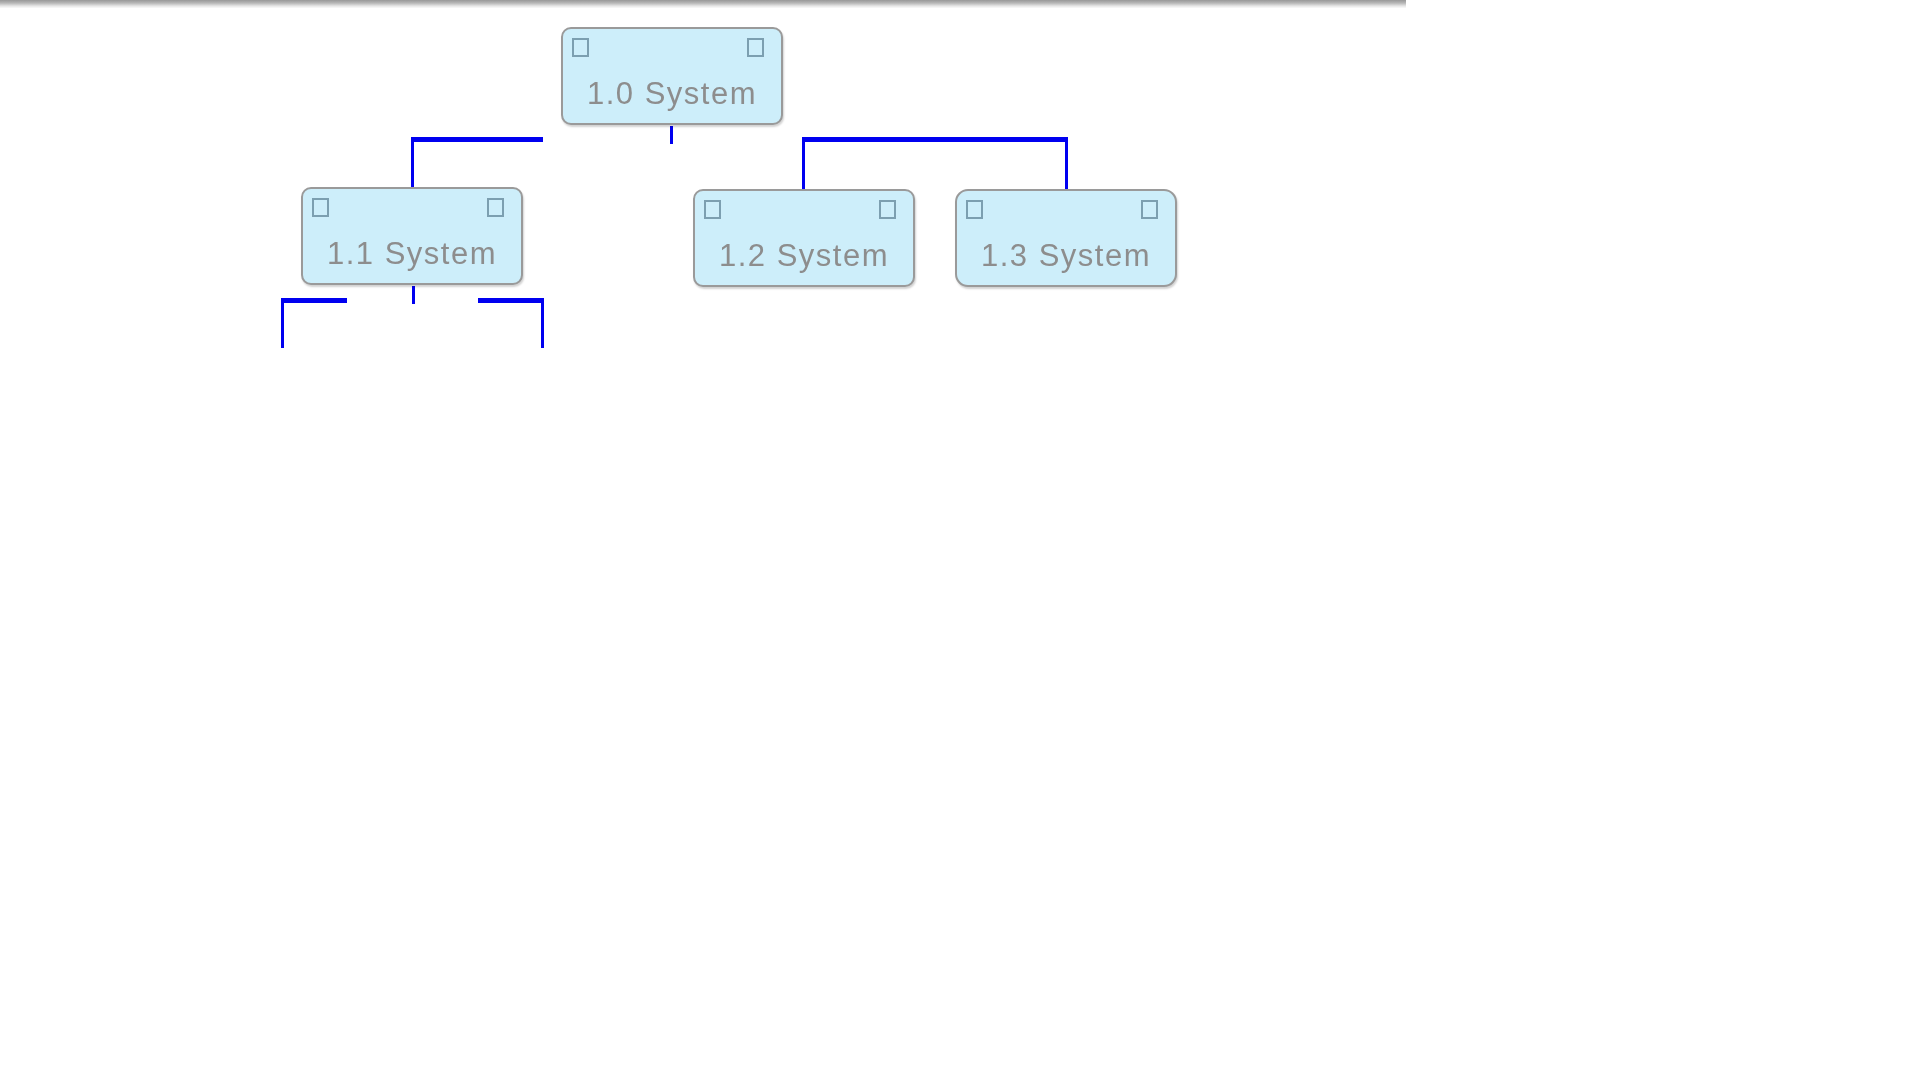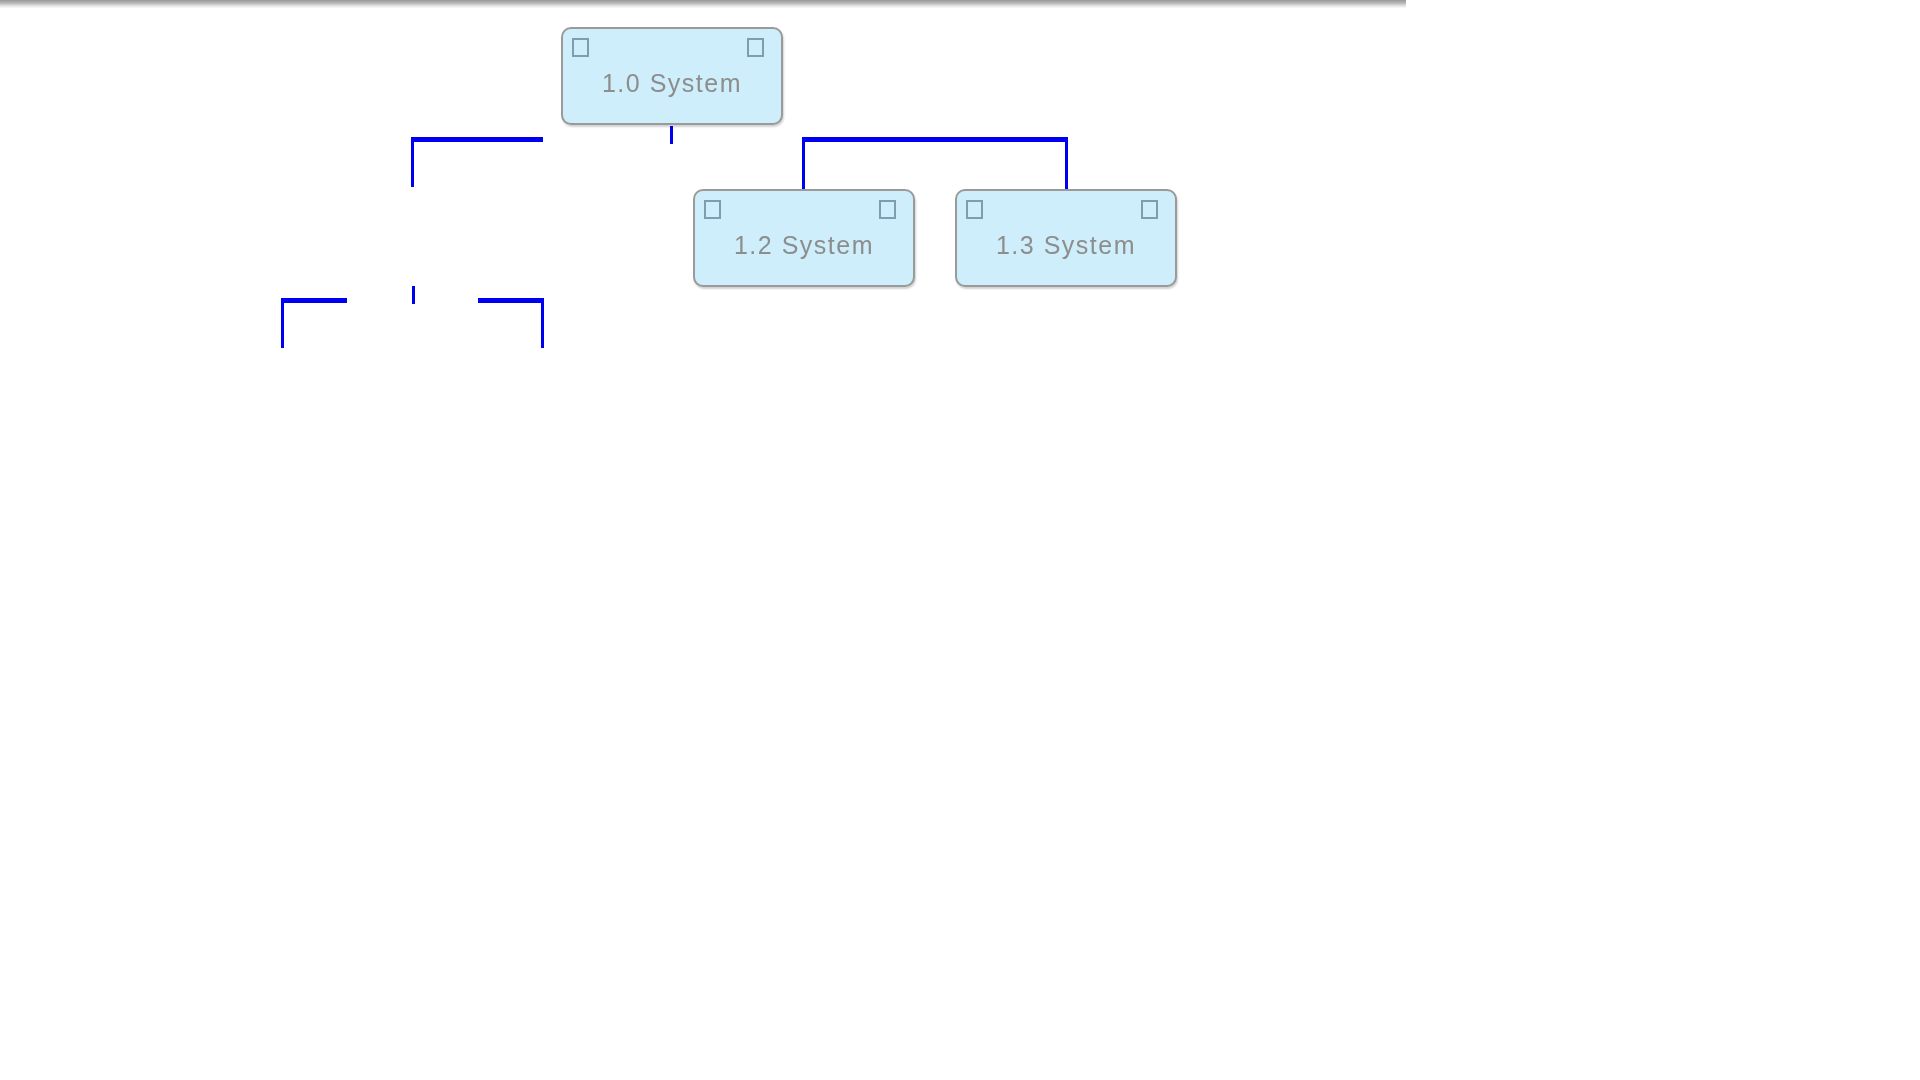--- a/index.html
+++ b/index.html
@@ -26,43 +26,43 @@
     position: absolute;
     width: 222px; height: 98px;
     box-sizing: border-box;
     background: #cdeefa;
     border: 2px solid #9a9a9a;
     border-radius: 10px;
     box-shadow: 1px 2px 2px rgba(0,0,0,0.18);
   }
   .node .label {
     position: absolute;
-    left: 0; right: 0; top: 40px;
+    left: 0; right: 0; top: 47px;
     text-align: center;
     font-family: "Liberation Sans", sans-serif;
-    font-size: 25px;
+    font-size: 31px;
     font-weight: 300;
     letter-spacing: 1.5px;
     color: #8d8d8d;
     white-space: nowrap;
   }
   .sq {
     position: absolute;
     top: 9px;
     width: 13px; height: 15px;
     border: 2px solid #7c9fb0;
     background: transparent;
   }
   .sq-l { left: 9px; }
   .sq-r { right: 17px; }
 
   #n10  { left: 561px; top: 27px; }
   #n11  { left: 301px; top: 187px; }
   #n12  { left: 693px; top: 189px; }
-  #n13  { left: 955px; top: 189px; }
+  #n13  { left: 955px; top: 189px; border-radius: 13px; }
   #n111 { left: 170px; top: 348px; }
   #n112 { left: 432px; top: 348px; }
 
   
   .conn { position: absolute; background: #0000f0; }
   .c-stub10  { left: 670px;  top: 126px; width: 3px;   height: 18px; }
   .c-h1l     { left: 411px;  top: 137px; width: 132px; height: 5px; }
   .c-v11     { left: 411px;  top: 140px; width: 3px;   height: 47px; }
   .c-h1r     { left: 802px;  top: 137px; width: 266px; height: 5px; }
   .c-v12     { left: 802px;  top: 140px; width: 3px;   height: 49px; }
@@ -91,20 +91,25 @@
   <div class="conn c-v111"></div>
   <div class="conn c-h2r"></div>
   <div class="conn c-v112"></div>
 
   <div class="node" id="n10">
     <span class="sq sq-l"></span>
     <span class="sq sq-r"></span>
     <div class="label">1.0 System</div>
   </div>
 
+  <div class="node" id="n11">
+    <span class="sq sq-l"></span>
+    <span class="sq sq-r"></span>
+    <div class="label">1.1 System</div>
+  </div>
 
   <div class="node" id="n12">
     <span class="sq sq-l"></span>
     <span class="sq sq-r"></span>
     <div class="label">1.2 System</div>
   </div>
 
   <div class="node" id="n13">
     <span class="sq sq-l"></span>
     <span class="sq sq-r"></span>

